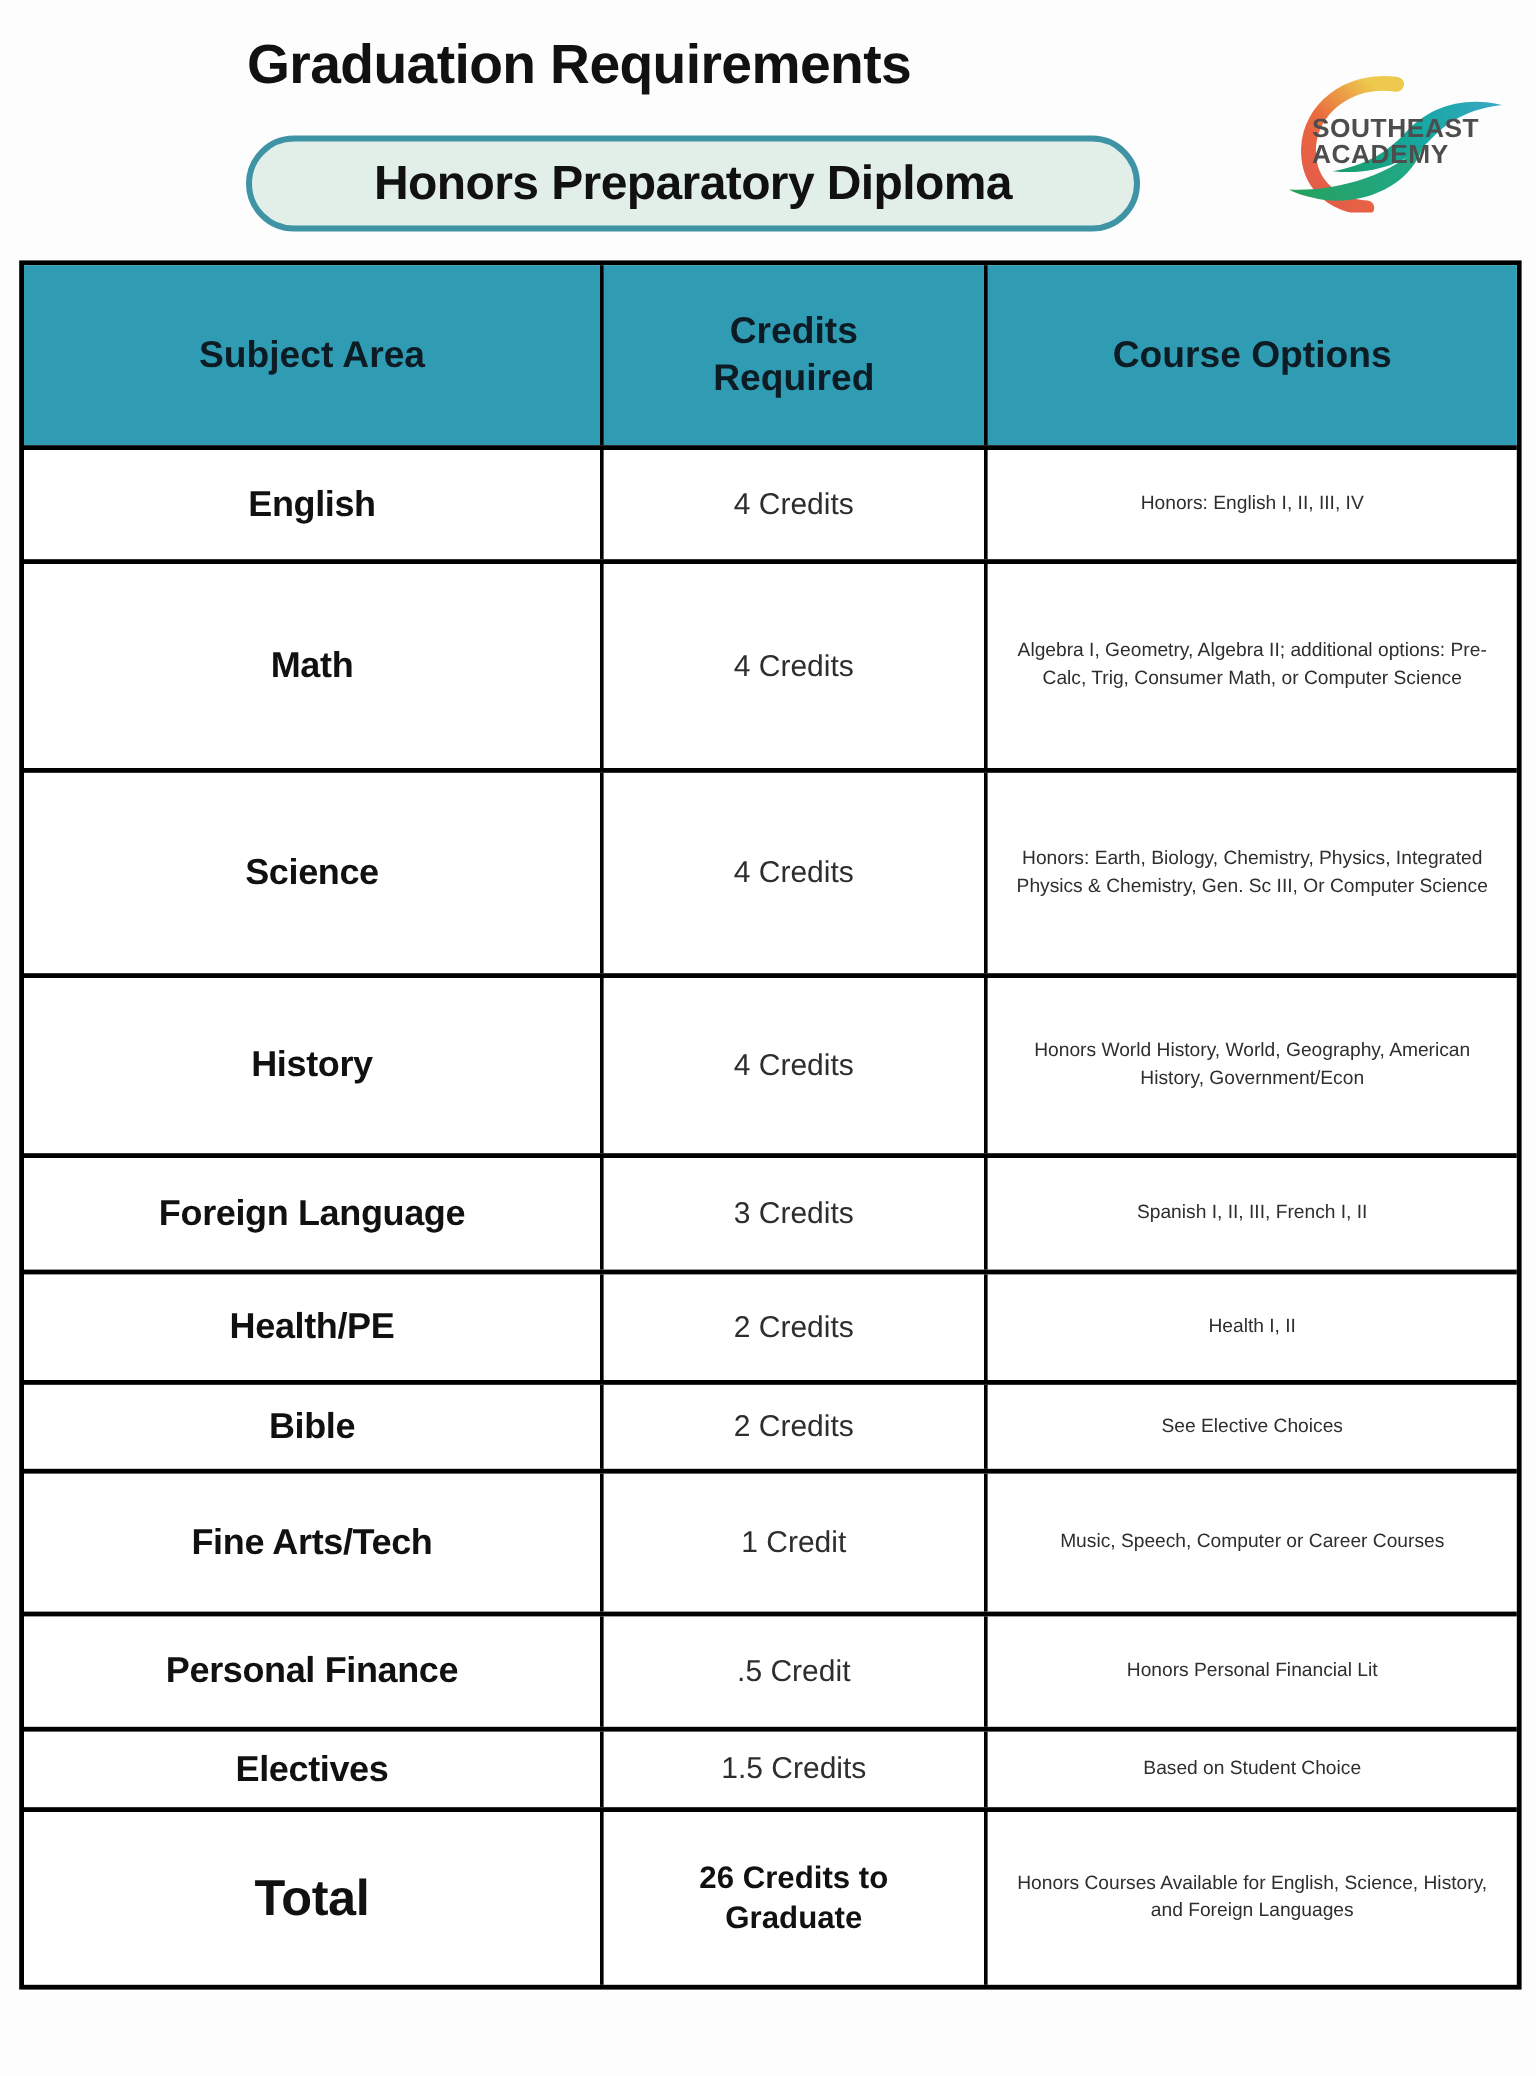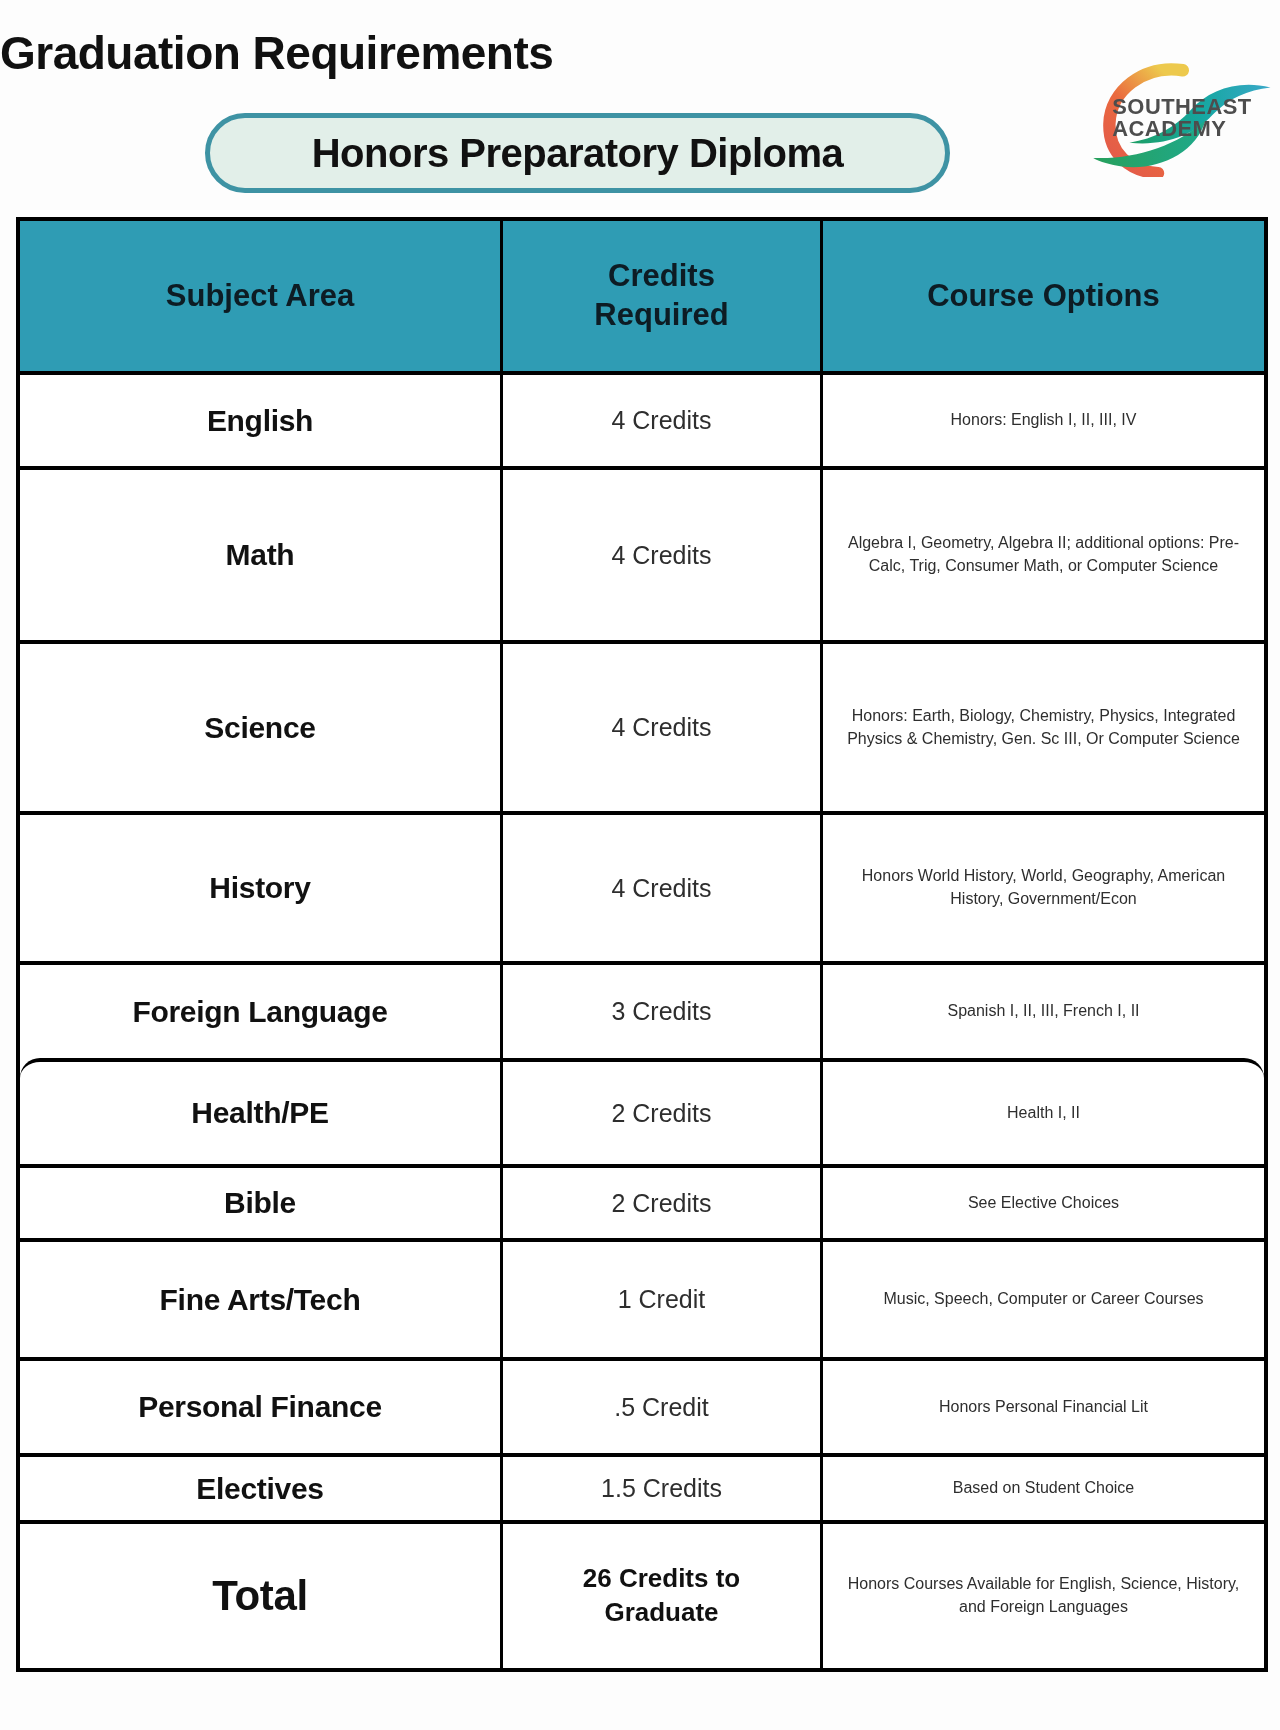--- a/index.html
+++ b/index.html
@@ -18,21 +18,21 @@
     width:1280px;
     height:1730px;
     background:#fdfdfd;
     overflow:hidden;
   }
   
   .page-title{
     position:absolute;
     left:0; top:26px;
     width:965px;
-    text-align:left;
+    text-align:center;
     font-size:46px;
     font-weight:700;
     letter-spacing:-0.5px;
     color:var(--text-primary);
   }
   .badge{
     position:absolute;
     left:205px; top:113px;
     width:745px; height:80px;
     background:var(--badge-fill);
@@ -43,21 +43,21 @@
     justify-content:center;
   }
   .badge-label{
     font-size:40px;
     font-weight:700;
     letter-spacing:-0.5px;
     color:var(--text-primary);
   }
   .logo{
     position:absolute;
-    right:3px; top:55px;
+    right:22px; top:55px;
     width:196px; height:122px;
   }
   .logo svg{width:100%;height:100%;}
   .logo-text{
     font-family:"Liberation Sans", sans-serif;
     font-weight:600;
     fill:#4d4d4d;
     font-size:23px;
     letter-spacing:0.5px;
   }
@@ -93,21 +93,21 @@
   .hdr-constrain{display:inline-block;max-width:175px;}
   
   .subject-cell{font-size:30px;font-weight:700;color:var(--text-primary);letter-spacing:-0.3px;}
   .credits-cell{font-size:25px;color:var(--text-secondary);}
   .options-cell{font-size:16px;color:var(--text-secondary);line-height:1.42;}
   .t-row:nth-child(2){height:95px;}
   .t-row:nth-child(3){height:174px;}
   .t-row:nth-child(4){height:171px;}
   .t-row:nth-child(5){height:150px;}
   .t-row:nth-child(6){height:97px;}
-  .t-row:nth-child(7){height:106px;border-radius:20px;}
+  .t-row:nth-child(7){height:92px;}
   .t-row:nth-child(8){height:74px;}
   .t-row:nth-child(9){height:119px;}
   .t-row:nth-child(10){height:96px;}
   .t-row:nth-child(11){height:67px;}
   .t-row:nth-child(12){height:148px;}
   
   .t-row--total .subject-cell{font-size:42px;}
   .t-row--total .credits-cell{font-size:26px;font-weight:700;color:var(--text-primary);line-height:1.3;}
   .t-row--total .credits-cell .hdr-constrain{max-width:200px;}
 </style>

